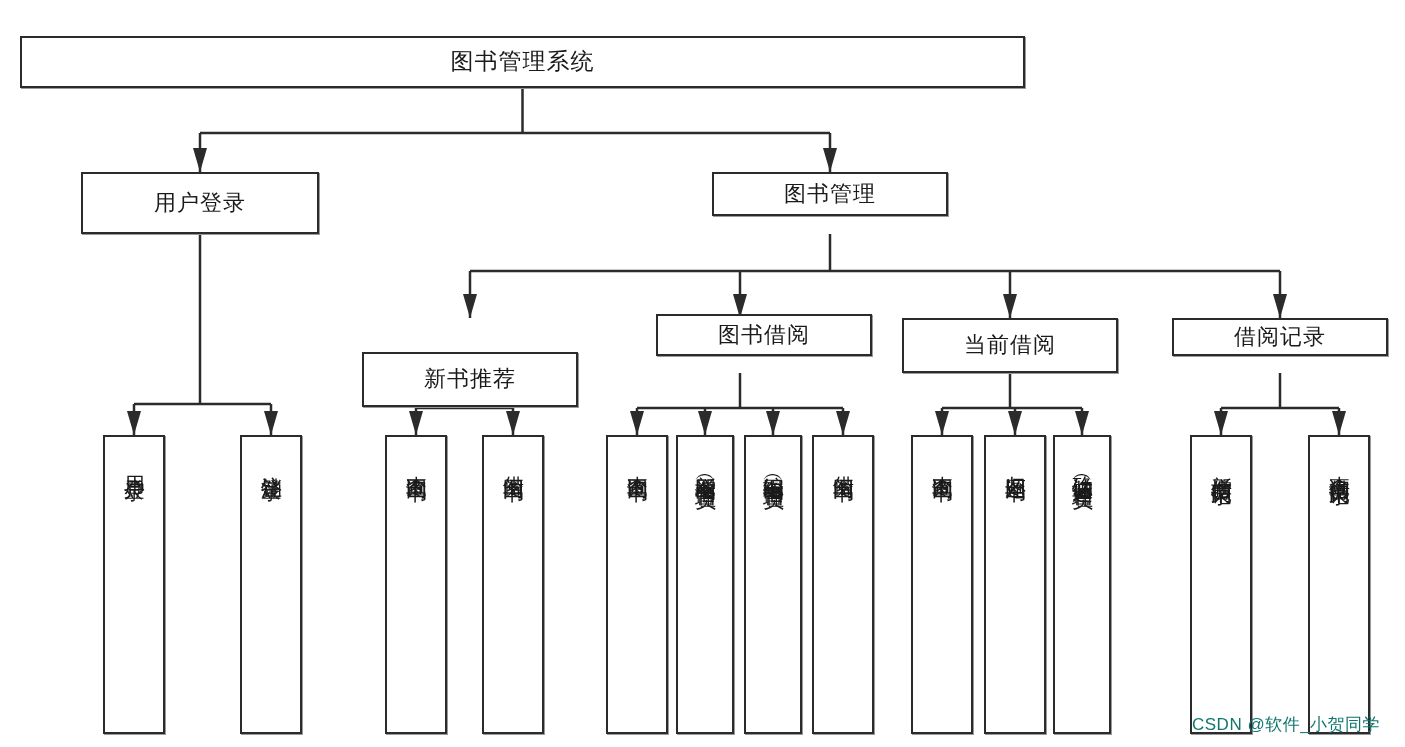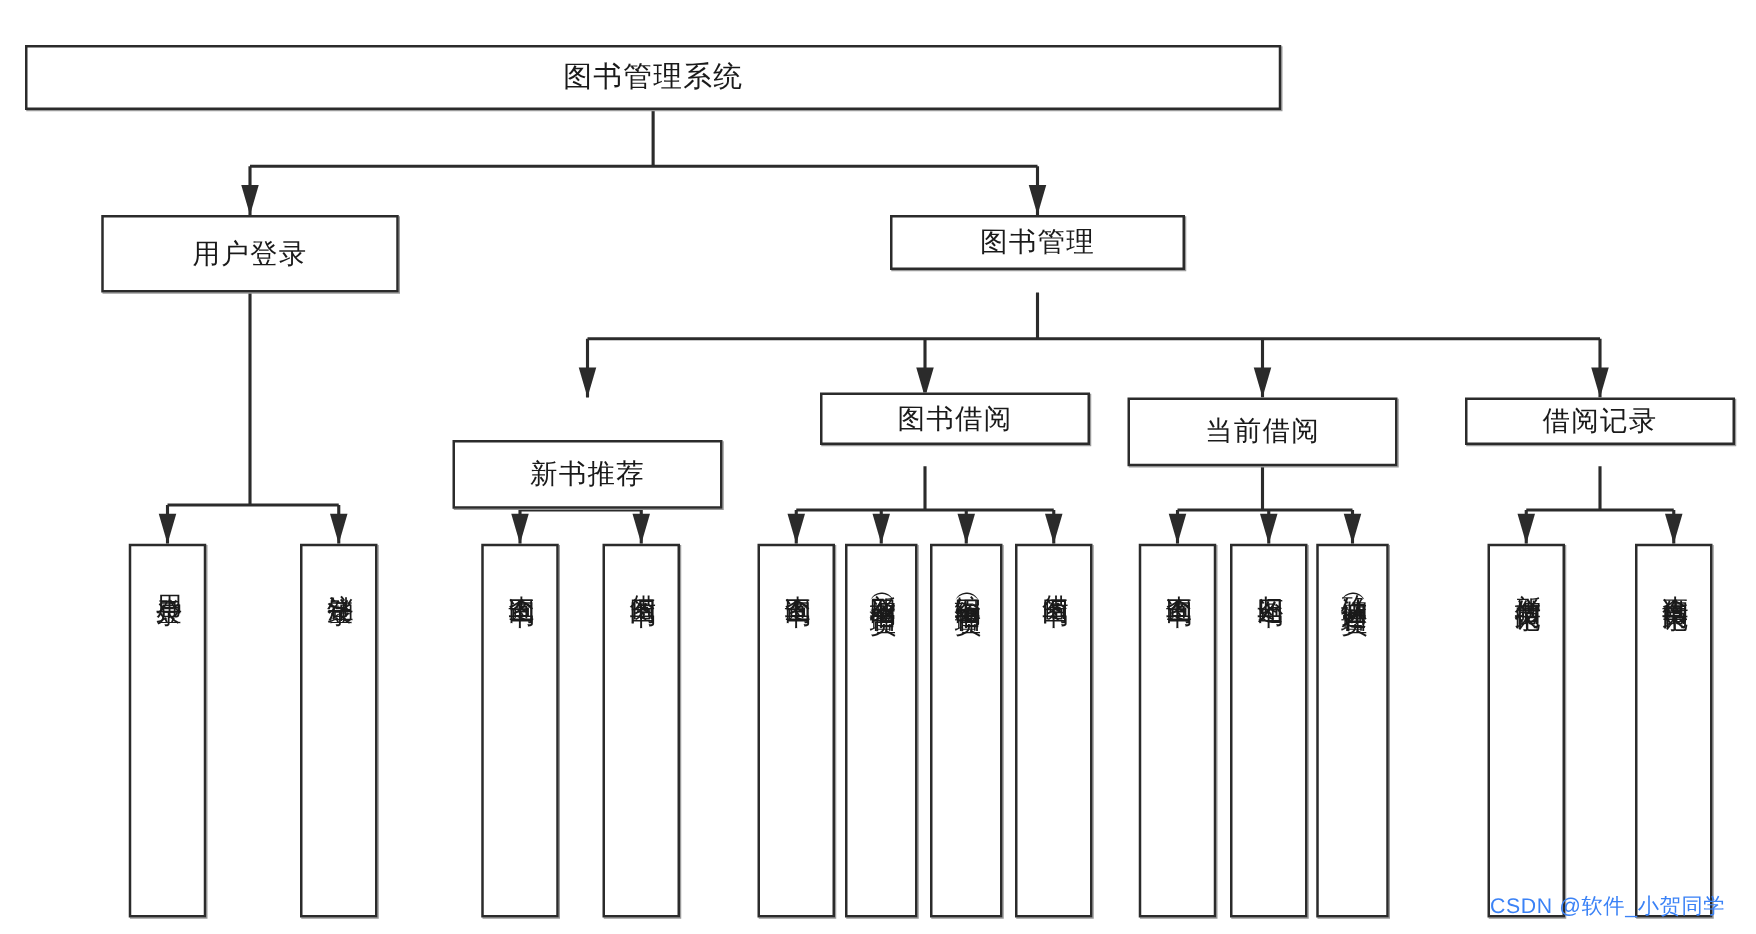--- a/index.html
+++ b/index.html
@@ -56,21 +56,21 @@
     text-orientation: upright;
     font-size: 21px;
     line-height: 1.18;
     letter-spacing: 2px;
     white-space: nowrap;
     color: #1a1a1a;
   }
   .watermark {
     position: absolute;
     font-size: 17px;
-    color: #3b82f6;
+    color: #0f766e;
     white-space: nowrap;
     letter-spacing: 0.5px;
   }
 </style>
 </head>
 <body>
 
 <div id="canvas">
   <svg id="wires" viewBox="0 0 1405 747" width="1405" height="747" aria-hidden="true">
       <line x1="522.5" y1="66" x2="522.5" y2="133" stroke="#2b2b2b" stroke-width="2.5"></line>

